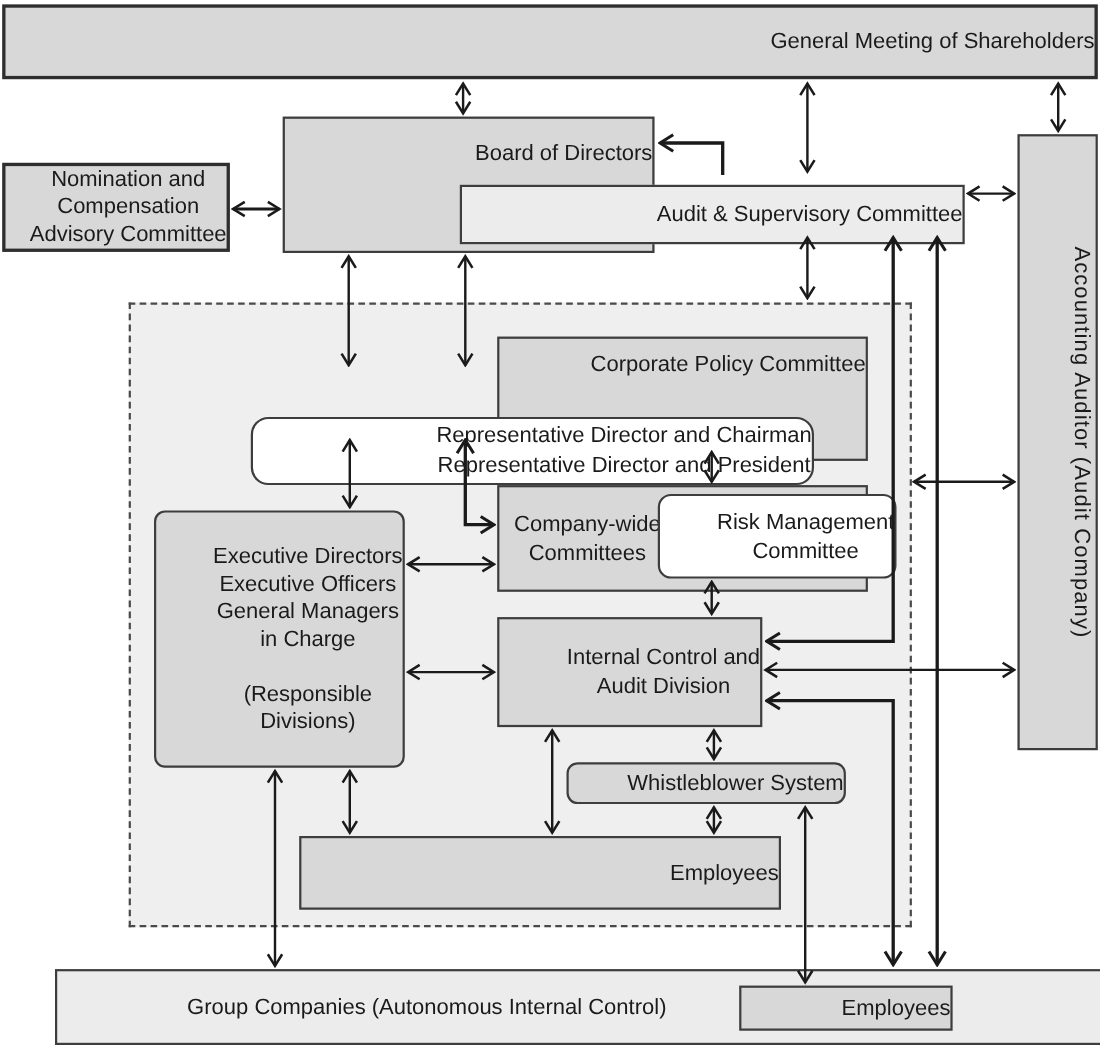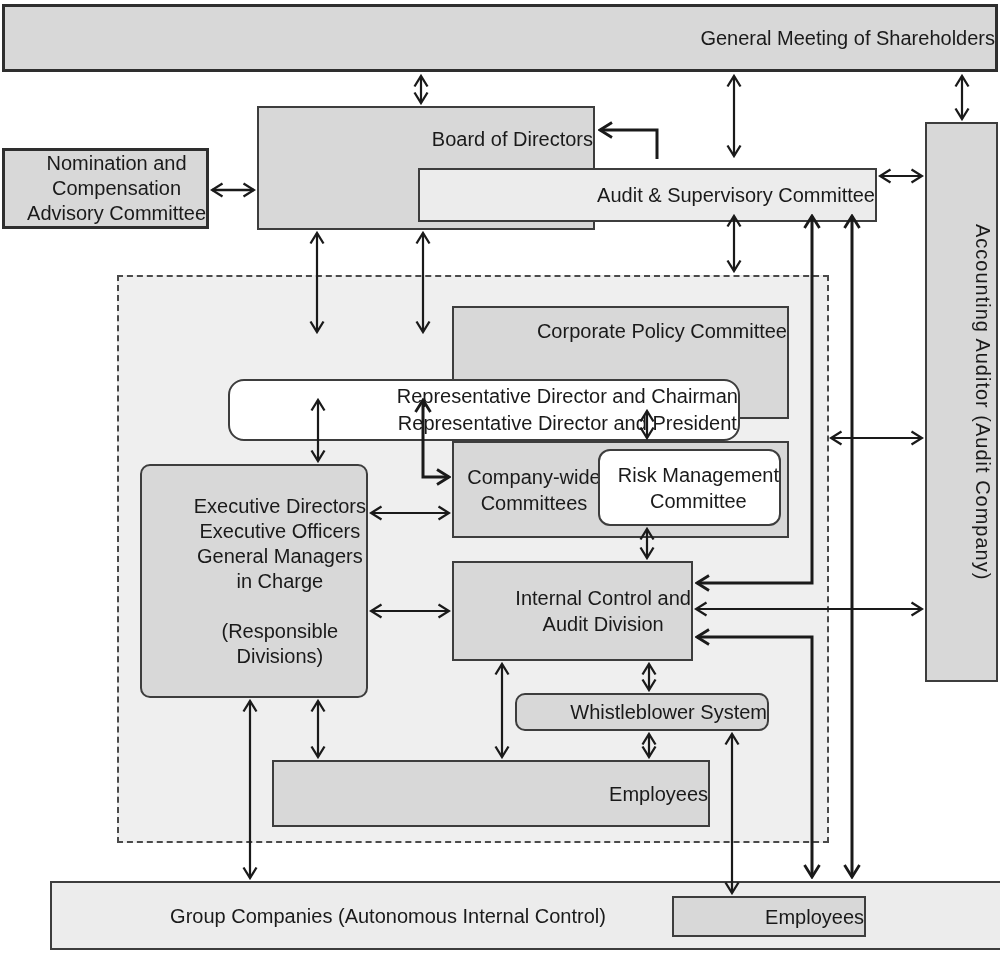--- a/index.html
+++ b/index.html
@@ -64,21 +64,21 @@
   <div class="box whitebox" style="left:228px;top:335px;width:512px;height:62px;line-height:27px;margin-top:44px;">
     <span>Representative Director and Chairman
 Representative Director and President</span>
   </div>
 
   <div class="box" style="left:452px;top:441px;width:337px;height:97px;justify-content:flex-start;padding-left:12px;">
     <span style="width:136px;">Company-wide
 Committees</span>
   </div>
 
-  <div class="box whitebox" style="left:598px;top:449px;width:183px;height:77px;border-radius:12px;">
+  <div class="box whitebox" style="left:598px;top:449px;width:217px;height:77px;border-radius:12px;">
     <span>Risk Management
 Committee</span>
   </div>
 
   <div class="box" style="left:140px;top:464px;width:228px;height:234px;line-height:25px;border-radius:10px;">
     <span>Executive Directors
 Executive Officers
 General Managers
 in Charge
 

